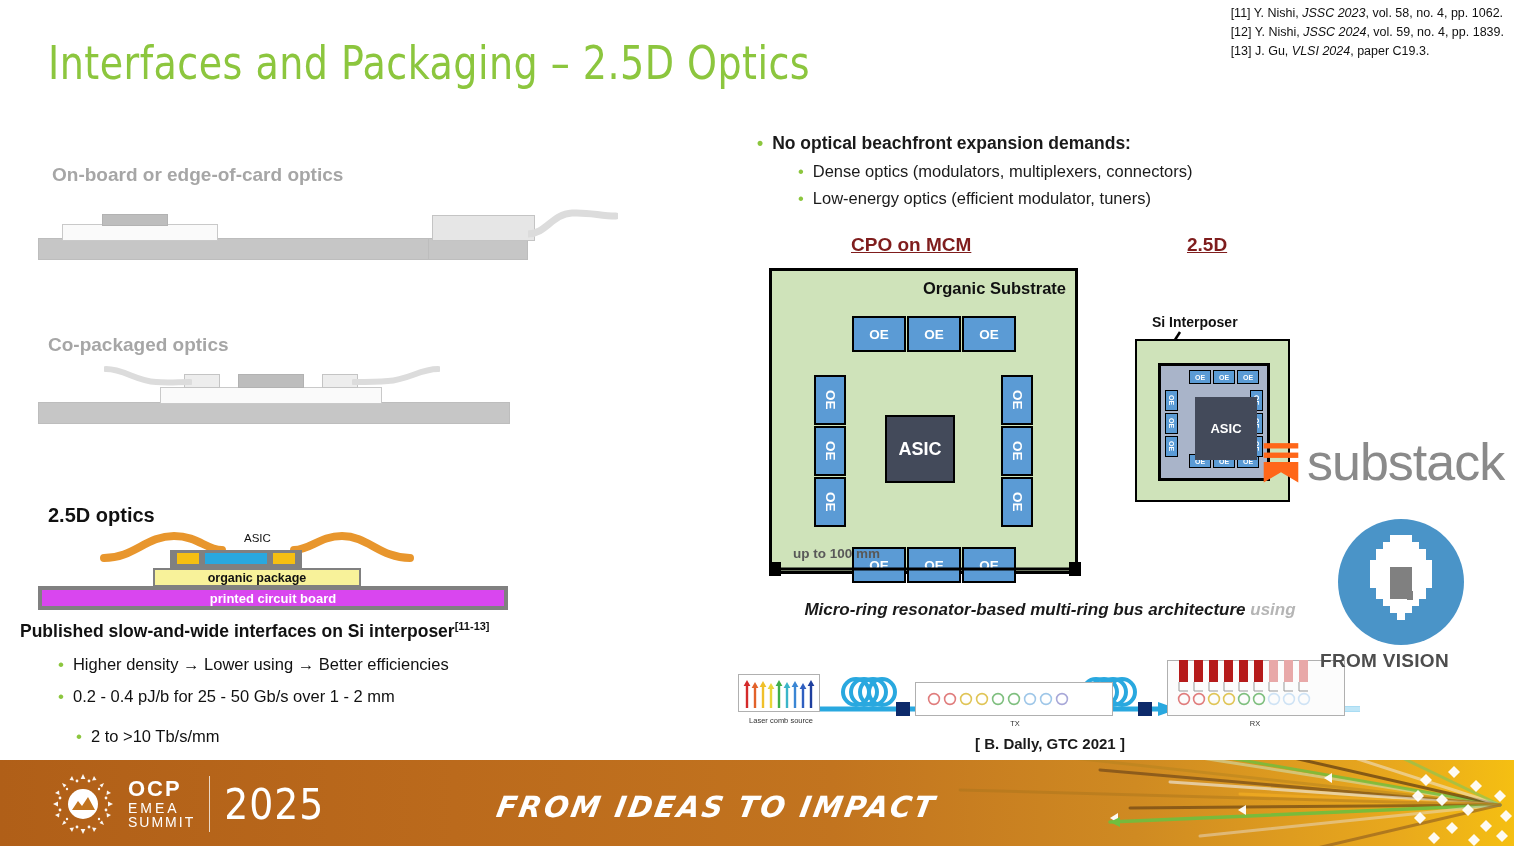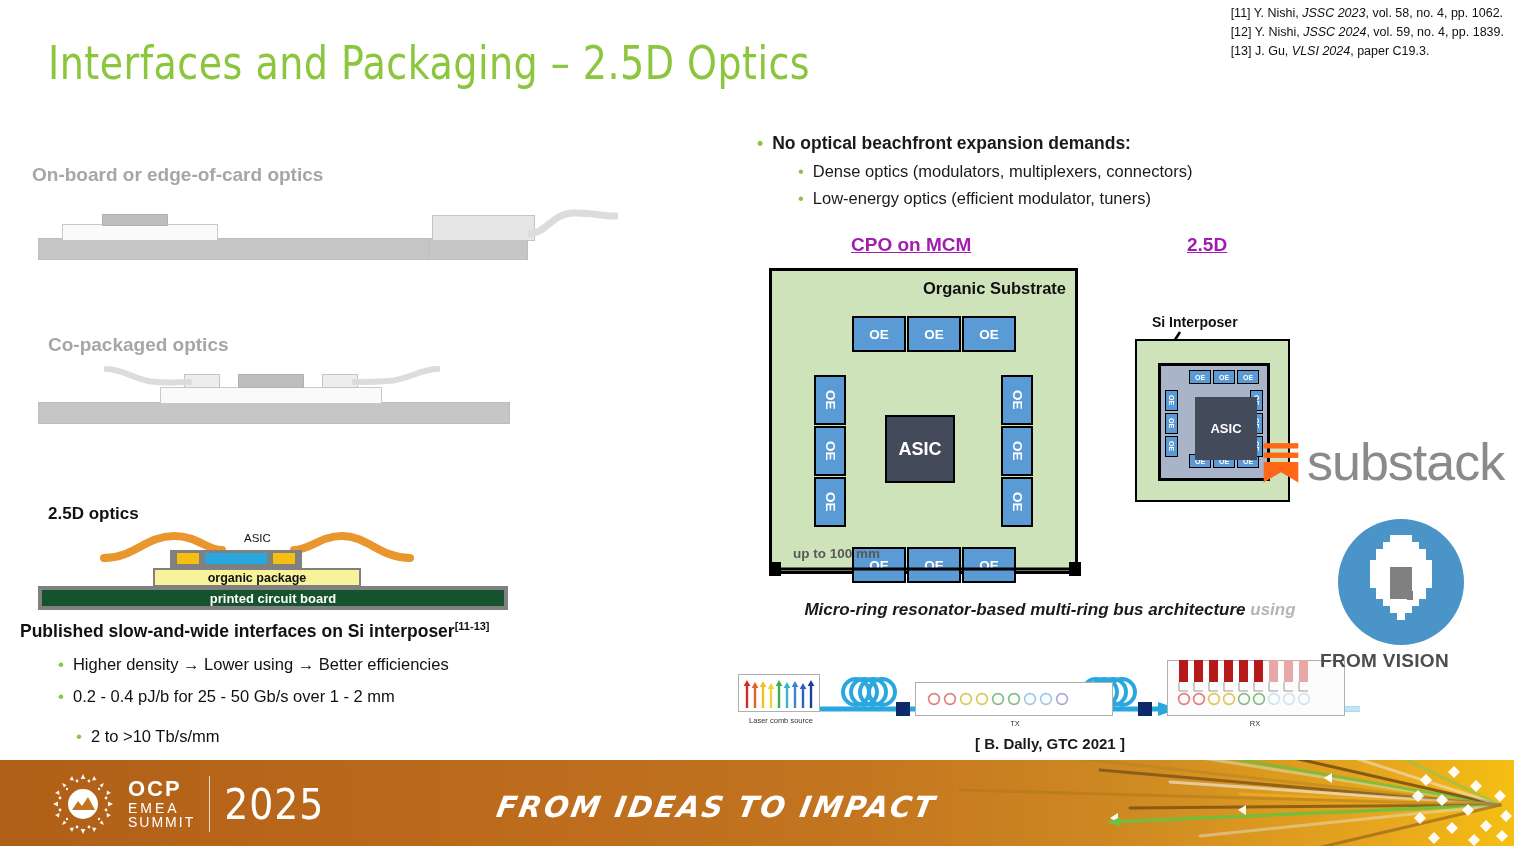--- a/index.html
+++ b/index.html
@@ -14,35 +14,35 @@
   
   #title{left:48px;top:36px;font-size:46px;letter-spacing:.5px;color:#8cc63e;
          font-family:"DejaVu Sans Condensed","Liberation Sans",sans-serif;
          font-weight:300;transform:scaleX(.92);transform-origin:left center;white-space:nowrap;}
 
   
   .faded-label{color:#a6a6a6;font-weight:bold;font-size:19px;}
   .gbox{position:absolute;box-sizing:border-box;}
 
   
-  #lbl25{left:48px;top:504px;font-weight:bold;font-size:17px;color:#111;}
+  #lbl25{left:48px;top:504px;font-weight:bold;font-size:20px;color:#111;}
 
   
   #lhead{left:20px;top:620px;font-weight:bold;font-size:17.5px;color:#111;}
   #lhead sup{font-size:11px;}
   .lb{position:absolute;font-size:16.5px;color:#111;left:58px;}
   .lb .dot{color:#8cc63e;font-size:17px;margin-right:9px;}
 
   
   #rb0{left:757px;top:133px;font-size:17.5px;font-weight:bold;}
   .rb-sub{position:absolute;font-size:16.5px;left:798px;}
   .dotg{color:#8cc63e;margin-right:9px;}
 
   
-  .dhead{font-weight:bold;font-size:19px;text-decoration:underline;color:#a21caf;}
+  .dhead{font-weight:bold;font-size:19px;text-decoration:underline;color:#7f1d1d;}
 
   
   #cpo{left:769px;top:268px;width:309px;height:306px;background:#cfe3ba;border:3px solid #000;box-sizing:border-box;}
   #cpo .oe{position:absolute;background:#5b9bd5;border:2.5px solid #000;box-sizing:border-box;
            color:#fff;font-weight:bold;font-size:13.5px;display:flex;align-items:center;justify-content:center;}
   #cpo .oe.v{writing-mode:vertical-rl;}
   #cpo #asic{position:absolute;background:#434a5a;border:2.5px solid #000;box-sizing:border-box;color:#fff;
              font-weight:bold;font-size:18px;display:flex;align-items:center;justify-content:center;}
   #orgsub{position:absolute;right:9px;top:8px;font-weight:bold;font-size:16.5px;color:#111;}
   #upto{left:793px;top:546px;font-weight:bold;font-size:13.5px;color:#595959;}
@@ -102,21 +102,21 @@
     <span>Y. Nishi, </span><span class="it">JSSC 2024</span><span>, vol. 59, no. 4, pp. 1839.</span>
   </div>
   <div>
     <span>[13]</span>
     <span>J. Gu, </span><span class="it">VLSI 2024</span><span>, paper C19.3.</span>
   </div>
 </div>
 
 <div class="abs" id="title">Interfaces and Packaging – 2.5D Optics</div>
 
-<div class="abs faded-label" style="left:32px;top:164px;">On-board or edge-of-card optics</div>
+<div class="abs faded-label" style="left:52px;top:164px;">On-board or edge-of-card optics</div>
 <div class="abs" style="left:38px;top:200px;width:580px;height:70px;">
   <div class="gbox" style="left:0;top:38px;width:470px;height:22px;background:#c6c6c6;border:1px solid #bdbdbd;"></div>
   <div class="gbox" style="left:390px;top:38px;width:100px;height:22px;background:#c6c6c6;border:1px solid #bdbdbd;"></div>
   <div class="gbox" style="left:24px;top:24px;width:156px;height:17px;background:#fafafa;border:1px solid #c9c9c9;"></div>
   <div class="gbox" style="left:64px;top:14px;width:66px;height:12px;background:#bdbdbd;border:1px solid #b2b2b2;"></div>
   <div class="gbox" style="left:394px;top:15px;width:103px;height:26px;background:#e6e6e6;border:1px solid #c4c4c4;"></div>
   <svg class="abs" style="left:490px;top:8px;" width="90" height="36">
     <path d="M0,26 C18,26 24,6 44,5 C62,4 72,8 88,8" stroke="#dcdcdc" stroke-width="7" fill="none" stroke-linecap="round"></path>
   </svg>
 </div>
@@ -143,21 +143,21 @@
     <path d="M256,22 C272,22 282,8 304,8 C330,8 342,30 372,30" stroke="#e8962d" stroke-width="8" fill="none" stroke-linecap="round"></path>
   </svg>
   <div class="abs" style="left:206px;top:4px;font-size:11.5px;color:#111;">ASIC</div>
   <div class="gbox" style="left:132px;top:22px;width:132px;height:18px;background:#808080;"></div>
   <div class="gbox" style="left:139px;top:25px;width:22px;height:11px;background:#f5bf12;"></div>
   <div class="gbox" style="left:167px;top:25px;width:62px;height:11px;background:#29a8df;"></div>
   <div class="gbox" style="left:235px;top:25px;width:22px;height:11px;background:#f5bf12;"></div>
   <div class="gbox" style="left:115px;top:40px;width:208px;height:19px;background:#f8f29a;border:2px solid #808080;box-sizing:border-box;
        display:flex;align-items:center;justify-content:center;font-size:12.5px;font-weight:bold;color:#111;">organic package</div>
   <div class="gbox" style="left:0;top:58px;width:470px;height:24px;background:#808080;padding:4px;box-sizing:border-box;">
-    <div style="width:100%;height:100%;background:#14532d;display:flex;align-items:center;justify-content:center;
+    <div style="width:100%;height:100%;background:#d946ef;display:flex;align-items:center;justify-content:center;
          font-size:13px;font-weight:bold;color:#fff;">printed circuit board</div>
   </div>
 </div>
 
 <div class="abs" id="lhead">
   <span>Published slow-and-wide interfaces on Si interposer</span><sup>[11-13]</sup>
 </div>
 <div class="lb" style="top:655px;"><span class="dot">•</span><span>Higher density  →  Lower using  →  Better efficiencies</span></div>
 <div class="lb" style="top:687px;"><span class="dot">•</span><span>0.2 - 0.4 pJ/b for 25 - 50 Gb/s over 1 - 2 mm</span></div>
 <div class="lb" style="top:727px;margin-left:18px;"><span class="dot">•</span><span>2 to &gt;10 Tb/s/mm</span></div>

